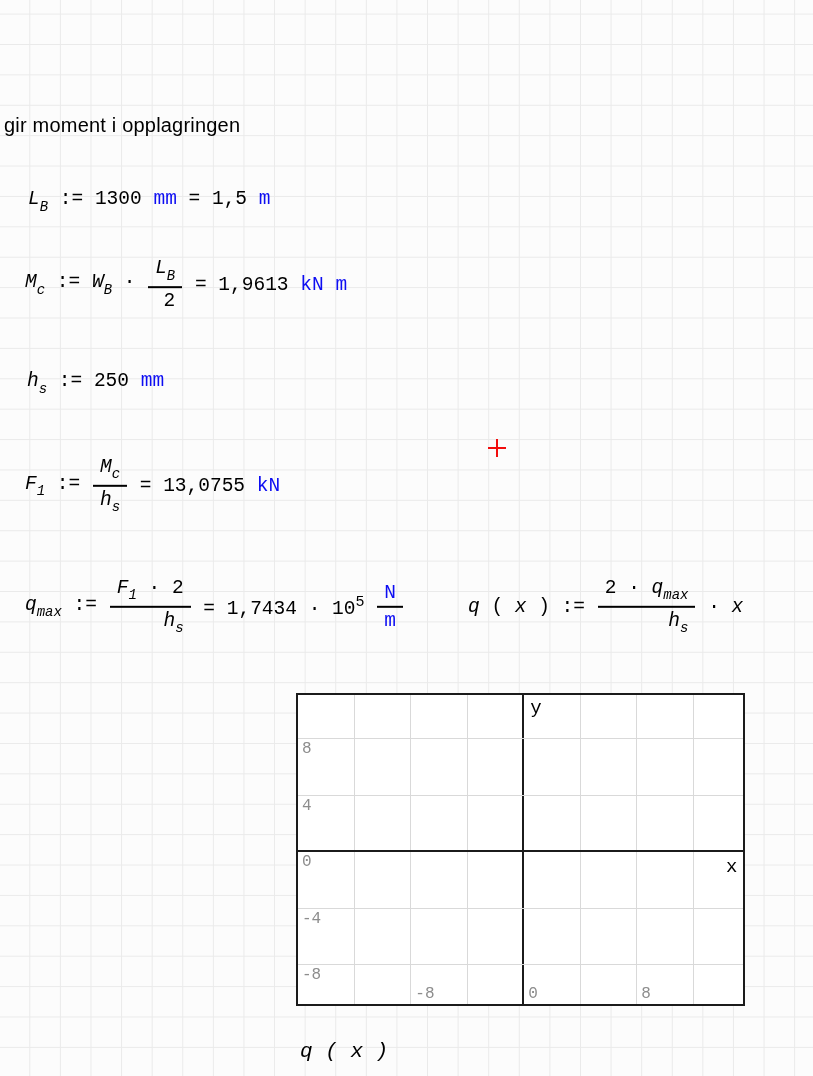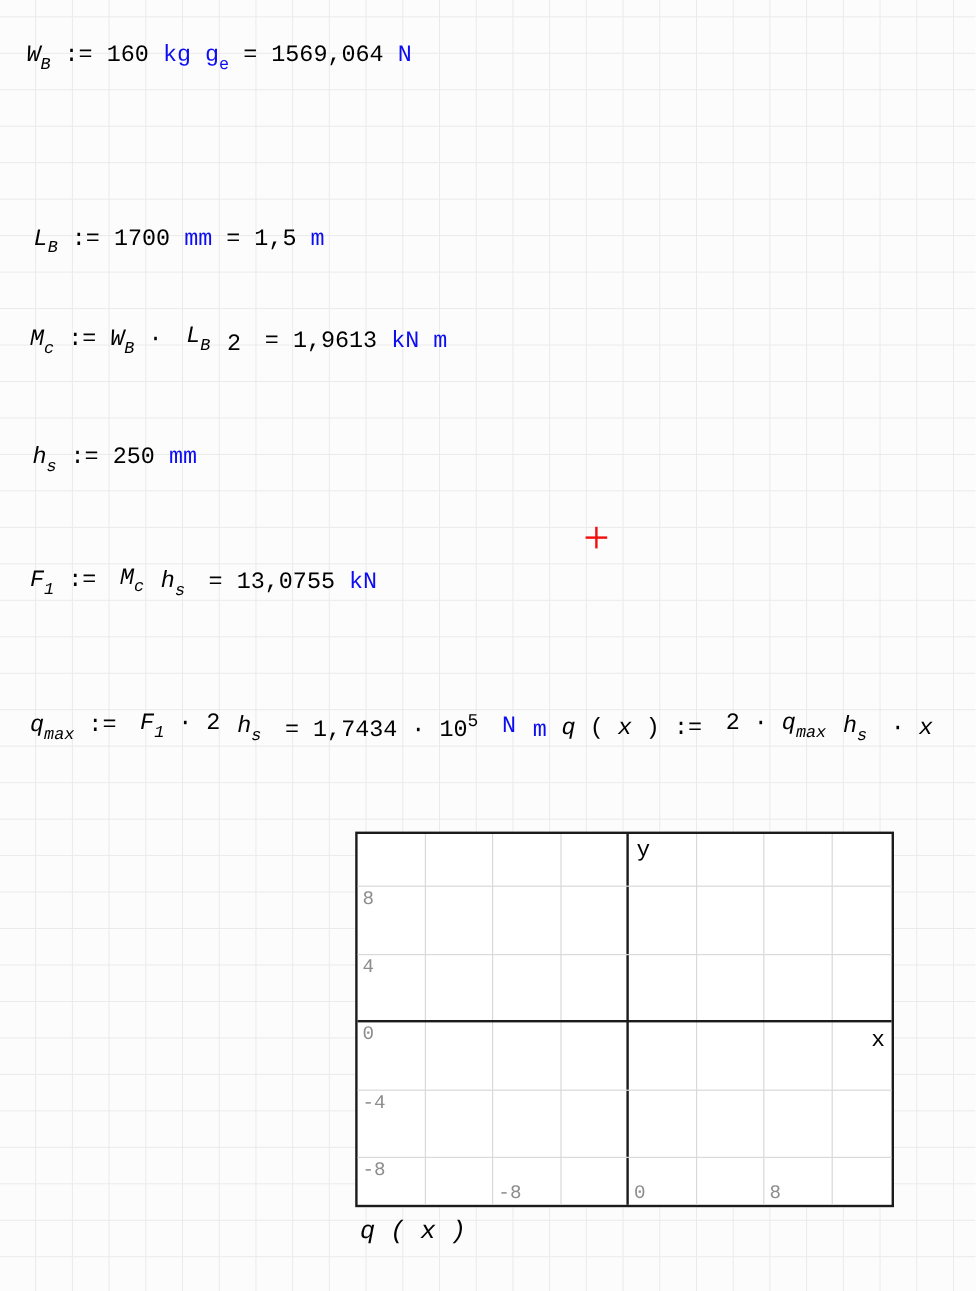--- a/index.html
+++ b/index.html
@@ -18,21 +18,21 @@
     position:absolute;display:flex;align-items:center;
     font-size:19.5px;line-height:1.05;white-space:pre;
     transform:translateY(-50%);
   }
   .grp{white-space:pre;}
   .c-v{font-style:italic;}
   .c-n{font-style:normal;}
   .c-u{color:var(--unit,#0d0df2);}
   .sb{font-size:14px;vertical-align:-6.5px;}
   .sp{font-size:15px;vertical-align:8px;}
-  .frac{display:inline-flex;flex-direction:row;align-items:center;margin:0 1px;}
+  .frac{display:inline-flex;flex-direction:column;align-items:flex-end;margin:0 1px;}
   .fr-num,.fr-den{padding:0 7px;white-space:pre;}
   .fr-num{padding-bottom:3px;}
   .fr-den{padding-top:3px;}
   .bar{align-self:stretch;height:2px;background:var(--ink,#000);}
   #heading{
     position:absolute;left:4px;top:113px;
     font-family:"Liberation Sans",sans-serif;font-size:20px;line-height:25px;
     letter-spacing:0.2px;
   }
   #plot{
@@ -47,20 +47,21 @@
   .axname{position:absolute;font-size:19px;line-height:1;color:var(--ink,#000);}
   #caption{position:absolute;font-size:21px;font-style:italic;white-space:pre;}
   #cursor{position:absolute;width:18px;height:18px;}
   #cursor .ch{position:absolute;left:0;top:7.5px;width:18px;height:2.6px;background:var(--cursor,#f20d0d);}
   #cursor .cv{position:absolute;top:0;left:7.5px;width:2.6px;height:18px;background:var(--cursor,#f20d0d);}
 </style>
 </head>
 <body>
 
 <div id="page">
+  <div id="heading">gir moment i opplagringen</div>
 
   <div id="plot" style="left: 296px; top: 693px; width: 449px; height: 313px;">
       <div class="vline" style="left: 55.8016px;"></div>
       <div class="vline" style="left: 112.31px;"></div>
       <div class="vline" style="left: 168.817px;"></div>
       <div class="vaxis" style="left: 224.325px;"></div>
       <div class="vline" style="left: 281.833px;"></div>
       <div class="vline" style="left: 338.341px;"></div>
       <div class="vline" style="left: 394.849px;"></div>
       <div class="hline" style="top: 269.403px;"></div>
@@ -72,26 +73,25 @@
       <div class="tick" style="left: 4px; top: 102.7px;">4</div>
       <div class="tick" style="left: 4px; top: 159.268px;">0</div>
       <div class="tick" style="left: 4px; top: 215.835px;">-4</div>
       <div class="tick" style="left: 4px; top: 272.403px;">-8</div>
       <div class="tick" style="left: 117.31px; top: 291px;">-8</div>
       <div class="tick" style="left: 230.325px; top: 291px;">0</div>
       <div class="tick" style="left: 343.341px; top: 291px;">8</div>
       <div class="axname" style="left: 232.325px; top: 4px;">y</div>
       <div class="axname" style="left: 428px; top: 163.268px;">x</div>
     </div>
-  <div id="caption" style="left: 300px; top: 1016px;">q ( x )</div>
+  <div id="caption" style="left: 300px; top: 1040px;">q ( x )</div>
 
   <div id="cursor" style="left: 488px; top: 439px;">
     <div class="ch"></div>
     <div class="cv"></div>
   </div>
-<div class="eq" style="left: 22px; top: 49px;"><span class="grp"><span class="c-v">W</span><span class="sb c-v">B</span><span class="c-n"> := </span><span class="c-n">160 </span><span class="c-u">kg g</span><span class="sb c-u">e</span><span class="c-n"> = </span><span class="c-n">1569,064 </span><span class="c-u">N</span></span></div>
-    <div class="eq" style="left: 28px; top: 202px;"><span class="grp"><span class="c-v">L</span><span class="sb c-v">B</span><span class="c-n"> := </span><span class="c-n">1700 </span><span class="c-u">mm</span><span class="c-n"> = </span><span class="c-n">1,5 </span><span class="c-u">m</span></span></div>
+    <div class="eq" style="left: 28px; top: 202px;"><span class="grp"><span class="c-v">L</span><span class="sb c-v">B</span><span class="c-n"> := </span><span class="c-n">1300 </span><span class="c-u">mm</span><span class="c-n"> = </span><span class="c-n">1,5 </span><span class="c-u">m</span></span></div>
     <div class="eq" style="left: 25px; top: 285px;"><span class="grp"><span class="c-v">M</span><span class="sb c-v">c</span><span class="c-n"> := </span><span class="c-v">W</span><span class="sb c-v">B</span><span class="c-n"> · </span></span><span class="frac"><span class="fr-num"><span class="grp"><span class="c-v">L</span><span class="sb c-v">B</span></span></span><span class="bar"></span><span class="fr-den"><span class="grp"><span class="c-n">2</span></span></span></span><span class="grp"><span class="c-n"> = </span><span class="c-n">1,9613 </span><span class="c-u">kN m</span></span></div>
     <div class="eq" style="left: 27px; top: 384px;"><span class="grp"><span class="c-v">h</span><span class="sb c-v">s</span><span class="c-n"> := </span><span class="c-n">250 </span><span class="c-u">mm</span></span></div>
     <div class="eq" style="left: 25px; top: 486px;"><span class="grp"><span class="c-v">F</span><span class="sb c-v">1</span><span class="c-n"> := </span></span><span class="frac"><span class="fr-num"><span class="grp"><span class="c-v">M</span><span class="sb c-v">c</span></span></span><span class="bar"></span><span class="fr-den"><span class="grp"><span class="c-v">h</span><span class="sb c-v">s</span></span></span></span><span class="grp"><span class="c-n"> = </span><span class="c-n">13,0755 </span><span class="c-u">kN</span></span></div>
     <div class="eq" style="left: 25px; top: 607px;"><span class="grp"><span class="c-v">q</span><span class="sb c-v">max</span><span class="c-n"> := </span></span><span class="frac"><span class="fr-num"><span class="grp"><span class="c-v">F</span><span class="sb c-v">1</span><span class="c-n"> · 2</span></span></span><span class="bar"></span><span class="fr-den"><span class="grp"><span class="c-v">h</span><span class="sb c-v">s</span></span></span></span><span class="grp"><span class="c-n"> = </span><span class="c-n">1,7434 · 10</span><span class="sp c-n">5</span><span class="c-n"> </span></span><span class="frac"><span class="fr-num"><span class="grp"><span class="c-u">N</span></span></span><span class="bar"></span><span class="fr-den"><span class="grp"><span class="c-u">m</span></span></span></span></div>
     <div class="eq" style="left: 468px; top: 607px;"><span class="grp"><span class="c-v">q</span><span class="c-n"> ( </span><span class="c-v">x</span><span class="c-n"> ) := </span></span><span class="frac"><span class="fr-num"><span class="grp"><span class="c-n">2 · </span><span class="c-v">q</span><span class="sb c-v">max</span></span></span><span class="bar"></span><span class="fr-den"><span class="grp"><span class="c-v">h</span><span class="sb c-v">s</span></span></span></span><span class="grp"><span class="c-n"> · </span><span class="c-v">x</span></span></div>
   </div>
 
 </body></html>

